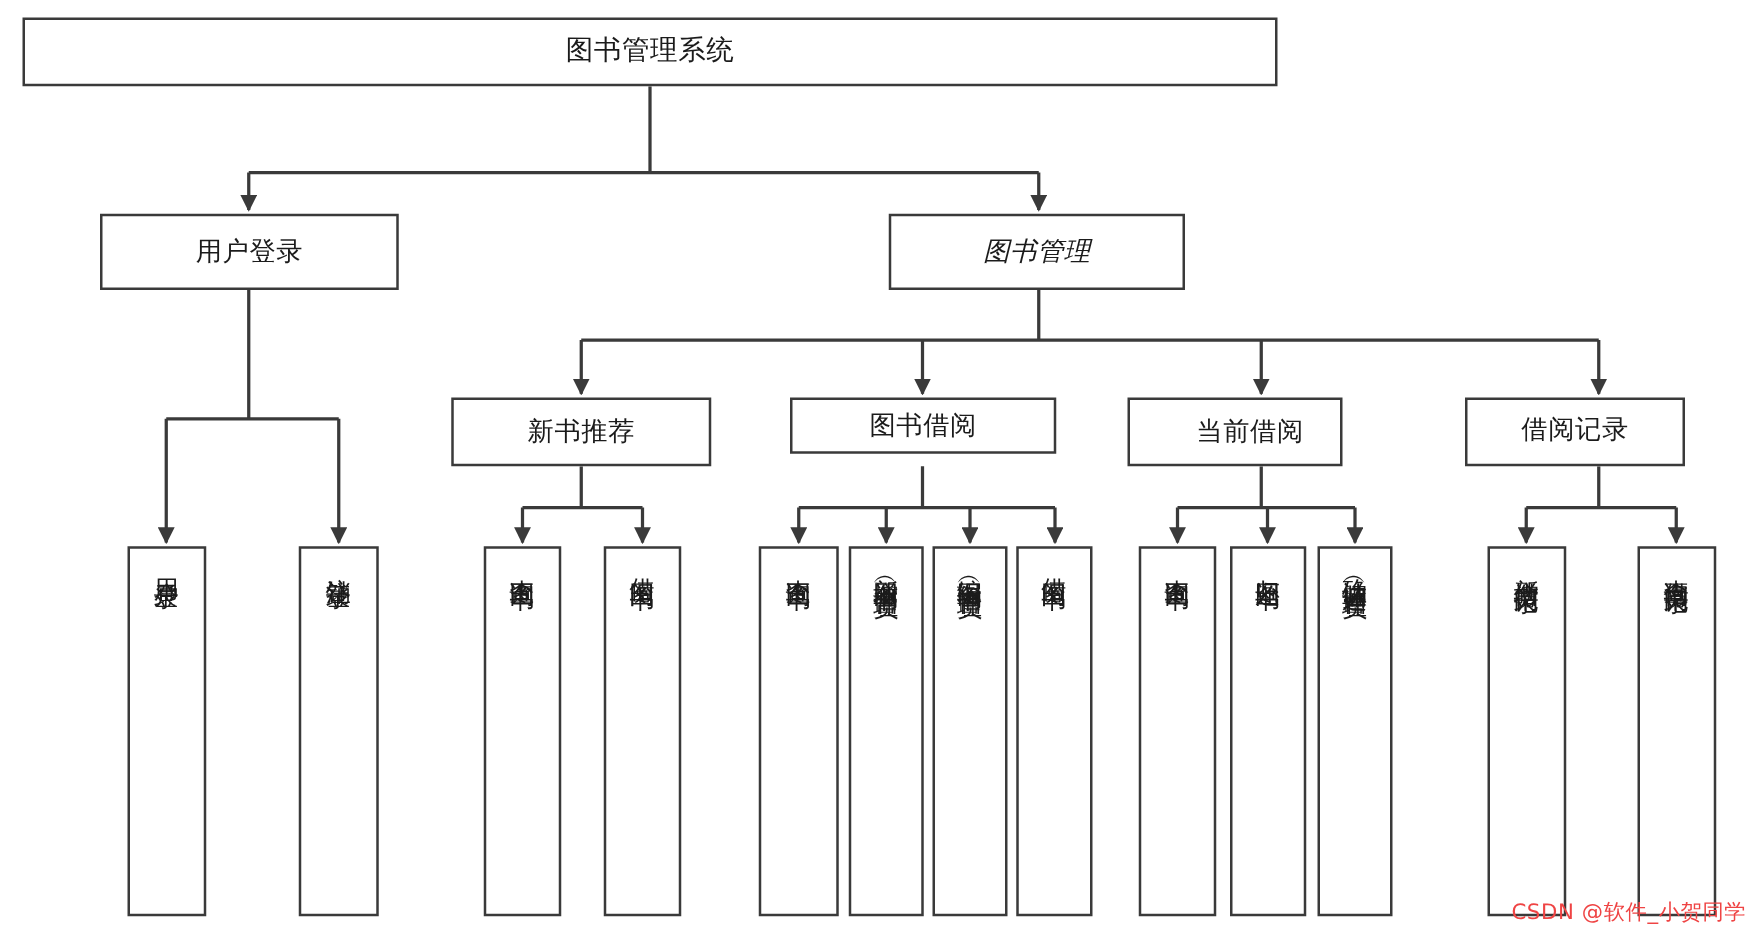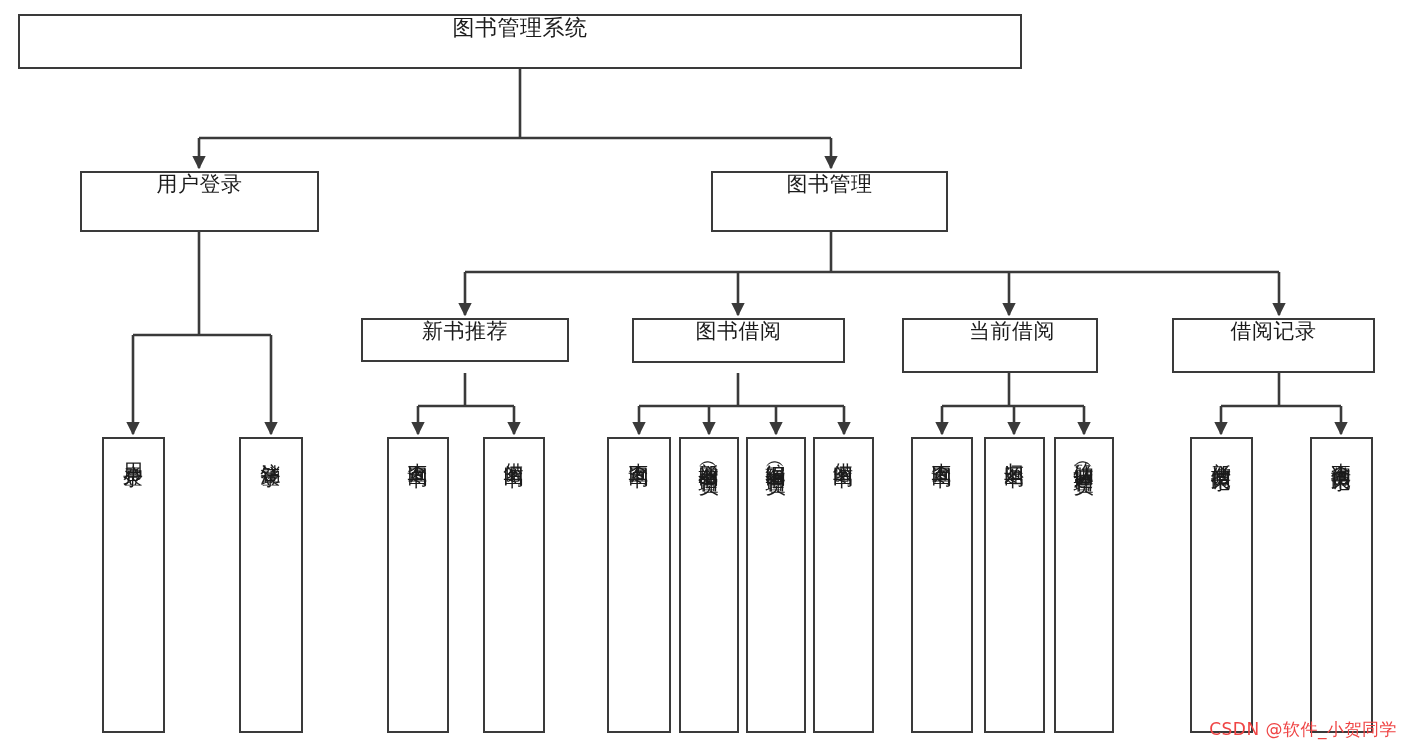--- a/index.html
+++ b/index.html
@@ -27,20 +27,21 @@
     width: 1405px;
     height: 747px;
     pointer-events: none;
   }
   .node {
     position: absolute;
     box-sizing: border-box;
     background: #ffffff;
     border: 2px solid #3a3a3a;
     display: flex;
+    align-items: center;
     justify-content: center;
     color: #1b1b1b;
   }
   .node.horizontal .node-label {
     writing-mode: horizontal-tb;
     font-size: 21px;
     line-height: 1.1;
     letter-spacing: 0.5px;
     white-space: nowrap;
   }
@@ -125,34 +126,34 @@
     </g>
   </svg>
 
   <div class="node horizontal root" style="left:18px; top:14px; width:1004px; height:55px;">
     <span class="node-label">图书管理系统</span>
   </div>
 
   <div class="node horizontal" style="left:80px; top:171px; width:239px; height:61px;">
     <span class="node-label">用户登录</span>
   </div>
-  <div class="node horizontal" style="left:711px; top:171px; width:237px; height:61px;">
+  <div class="node horizontal" style="left:711px; top:171px; width:237px; height:61px;font-style:italic;">
     <span class="node-label">图书管理</span>
   </div>
 
-  <div class="node horizontal" style="left:361px; top:318px; width:208px; height:44px;">
+  <div class="node horizontal" style="left:361px; top:318px; width:208px; height:55px;">
     <span class="node-label">新书推荐</span>
   </div>
   <div class="node horizontal" style="left:632px; top:318px; width:213px; height:45px;">
     <span class="node-label">图书借阅</span>
   </div>
-  <div class="node horizontal" style="left:902px; top:318px; width:196px; height:55px;padding-left:24px;">
+  <div class="node horizontal" style="left:902px; top:318px; width:172px; height:55px;padding-left:24px;">
     <span class="node-label">当前借阅</span>
   </div>
-  <div class="node horizontal" style="left:1172px; top:318px; width:203px; height:55px;">
+  <div class="node horizontal" style="left:1172px; top:318px; width:176px; height:55px;font-family:Liberation Mono, monospace;">
     <span class="node-label">借阅记录</span>
   </div>
 
   <div class="node vertical" style="left:102px; top:437px; width:63px; height:296px;">
     <span class="node-label">用户登录</span>
   </div>
   <div class="node vertical" style="left:239px; top:437px; width:64px; height:296px;">
     <span class="node-label">注销登录</span>
   </div>
   <div class="node vertical" style="left:387px; top:437px; width:62px; height:296px;">

